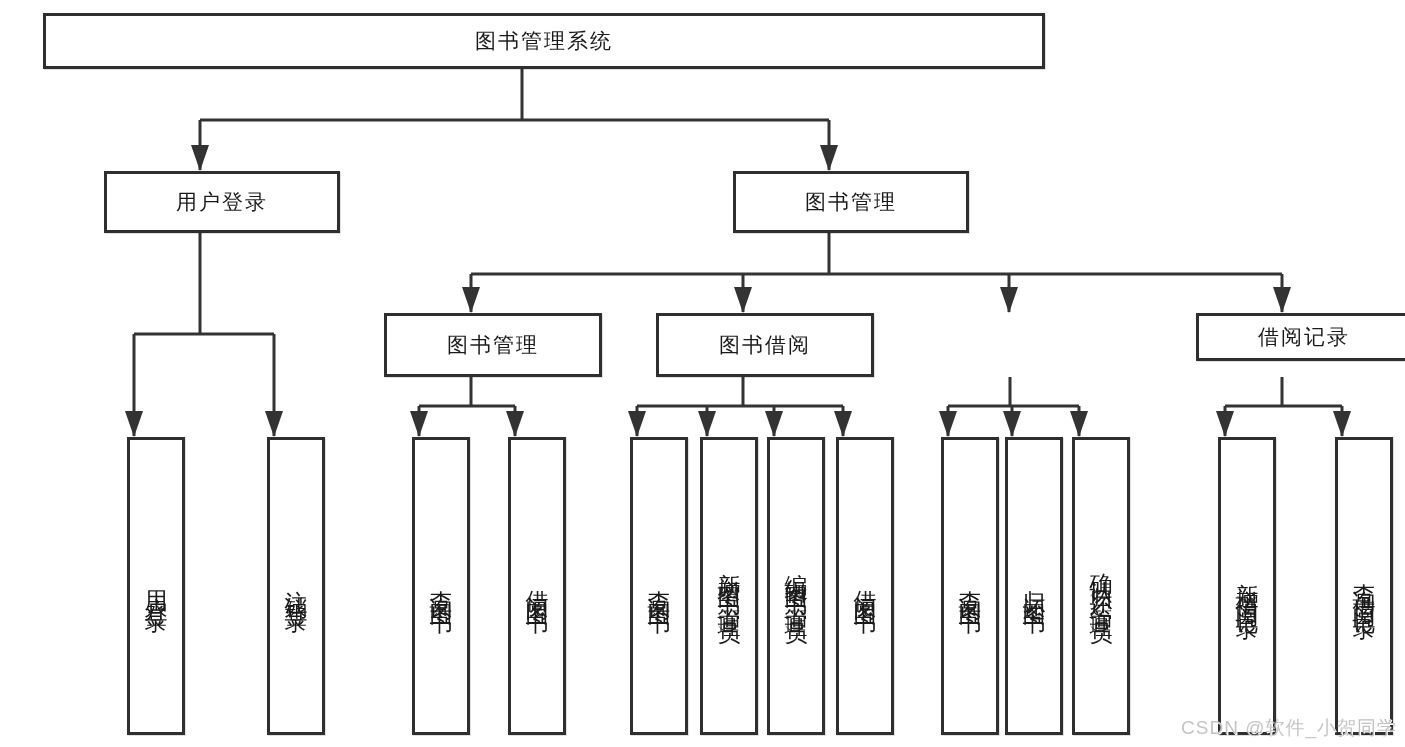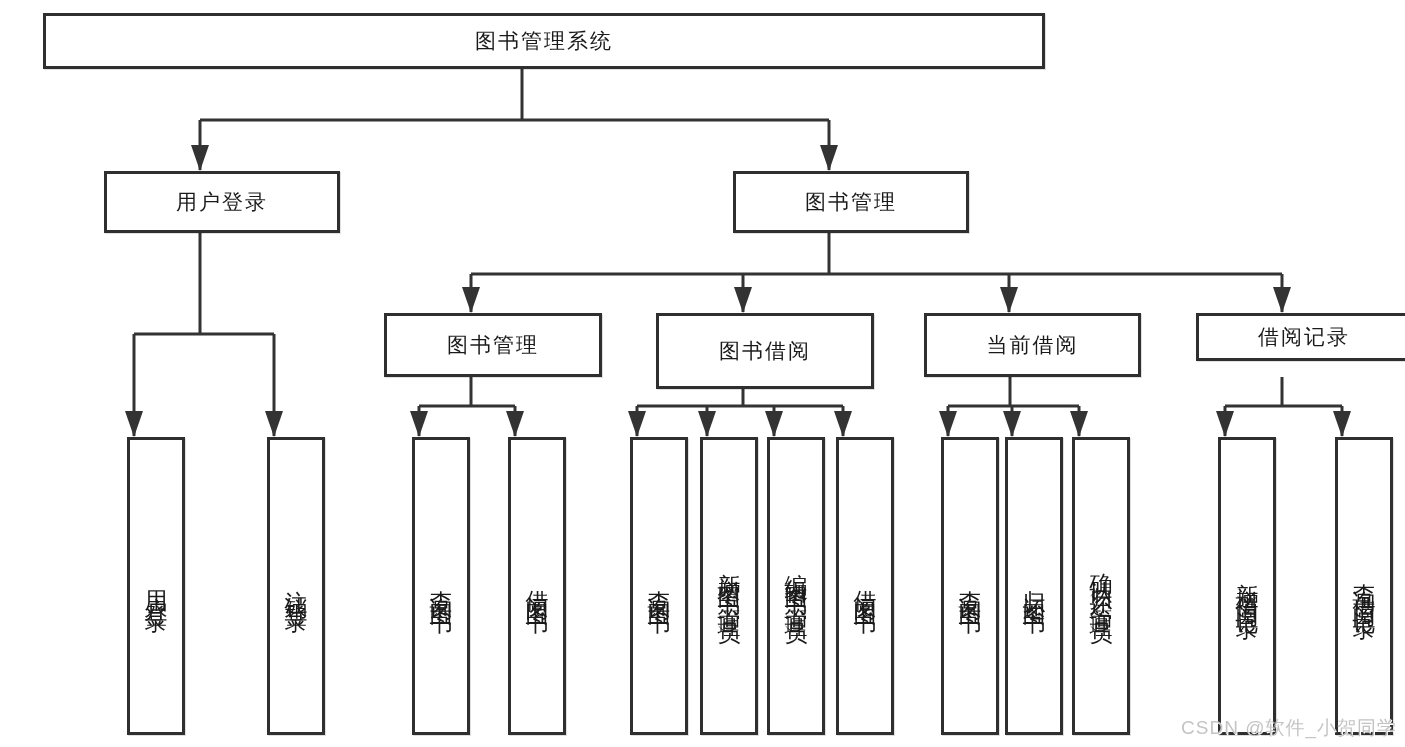--- a/index.html
+++ b/index.html
@@ -45,21 +45,21 @@
     height: 298px;
     top: 437px;
   }
   
   .n-root   { left: 21px;  top: 13px;  width: 1002px; height: 56px; }
   
   .n-user   { left: 82px;  top: 171px; width: 236px; height: 62px; }
   .n-mgmt   { left: 711px; top: 171px; width: 236px; height: 62px; }
   
   .n-newbook { left: 362px;  top: 313px; width: 218px; height: 64px; }
-  .n-borrow  { left: 634px;  top: 313px; width: 218px; height: 76px; }
+  .n-borrow  { left: 634px;  top: 313px; width: 218px; height: 64px; }
   .n-current { left: 902px;  top: 313px; width: 217px; height: 64px; }
   .n-records { left: 1174px; top: 313px; width: 216px; height: 48px; }
   
   .l-1a { left: 105px;  }
   .l-1b { left: 245px;  }
   .l-2a { left: 390px;  }
   .l-2b { left: 486px;  }
   .l-3a { left: 608px;  }
   .l-3b { left: 678px;  }
   .l-3c { left: 745px;  }
@@ -136,21 +136,20 @@
     </g>
   </svg>
 
   <div class="node hnode n-root">图书管理系统</div>
 
   <div class="node hnode n-user">用户登录</div>
   <div class="node hnode n-mgmt">图书管理</div>
 
   <div class="node hnode n-newbook">图书管理</div>
   <div class="node hnode n-borrow">图书借阅</div>
-  <div class="node hnode n-current">当前借阅</div>
   <div class="node hnode n-records">借阅记录</div>
 
   <div class="node vnode l-1a">用户登录</div>
   <div class="node vnode l-1b">注销登录</div>
 
   <div class="node vnode l-2a">查询图书</div>
   <div class="node vnode l-2b">借阅图书</div>
 
   <div class="node vnode l-3a">查询图书</div>
   <div class="node vnode l-3b">新增图书（管理员）</div>

